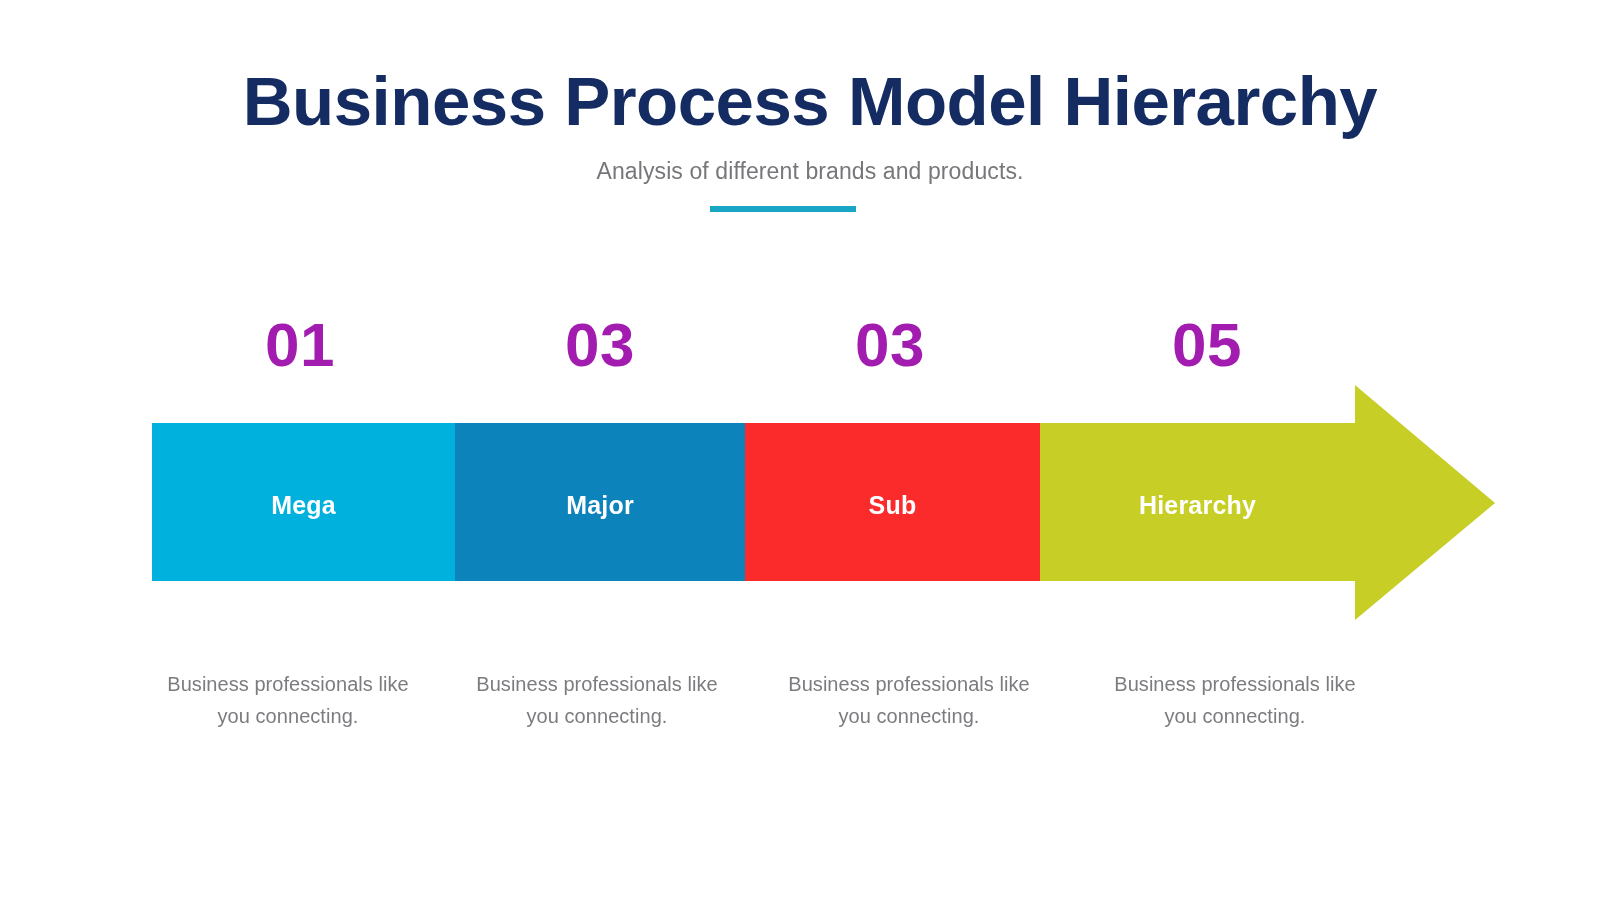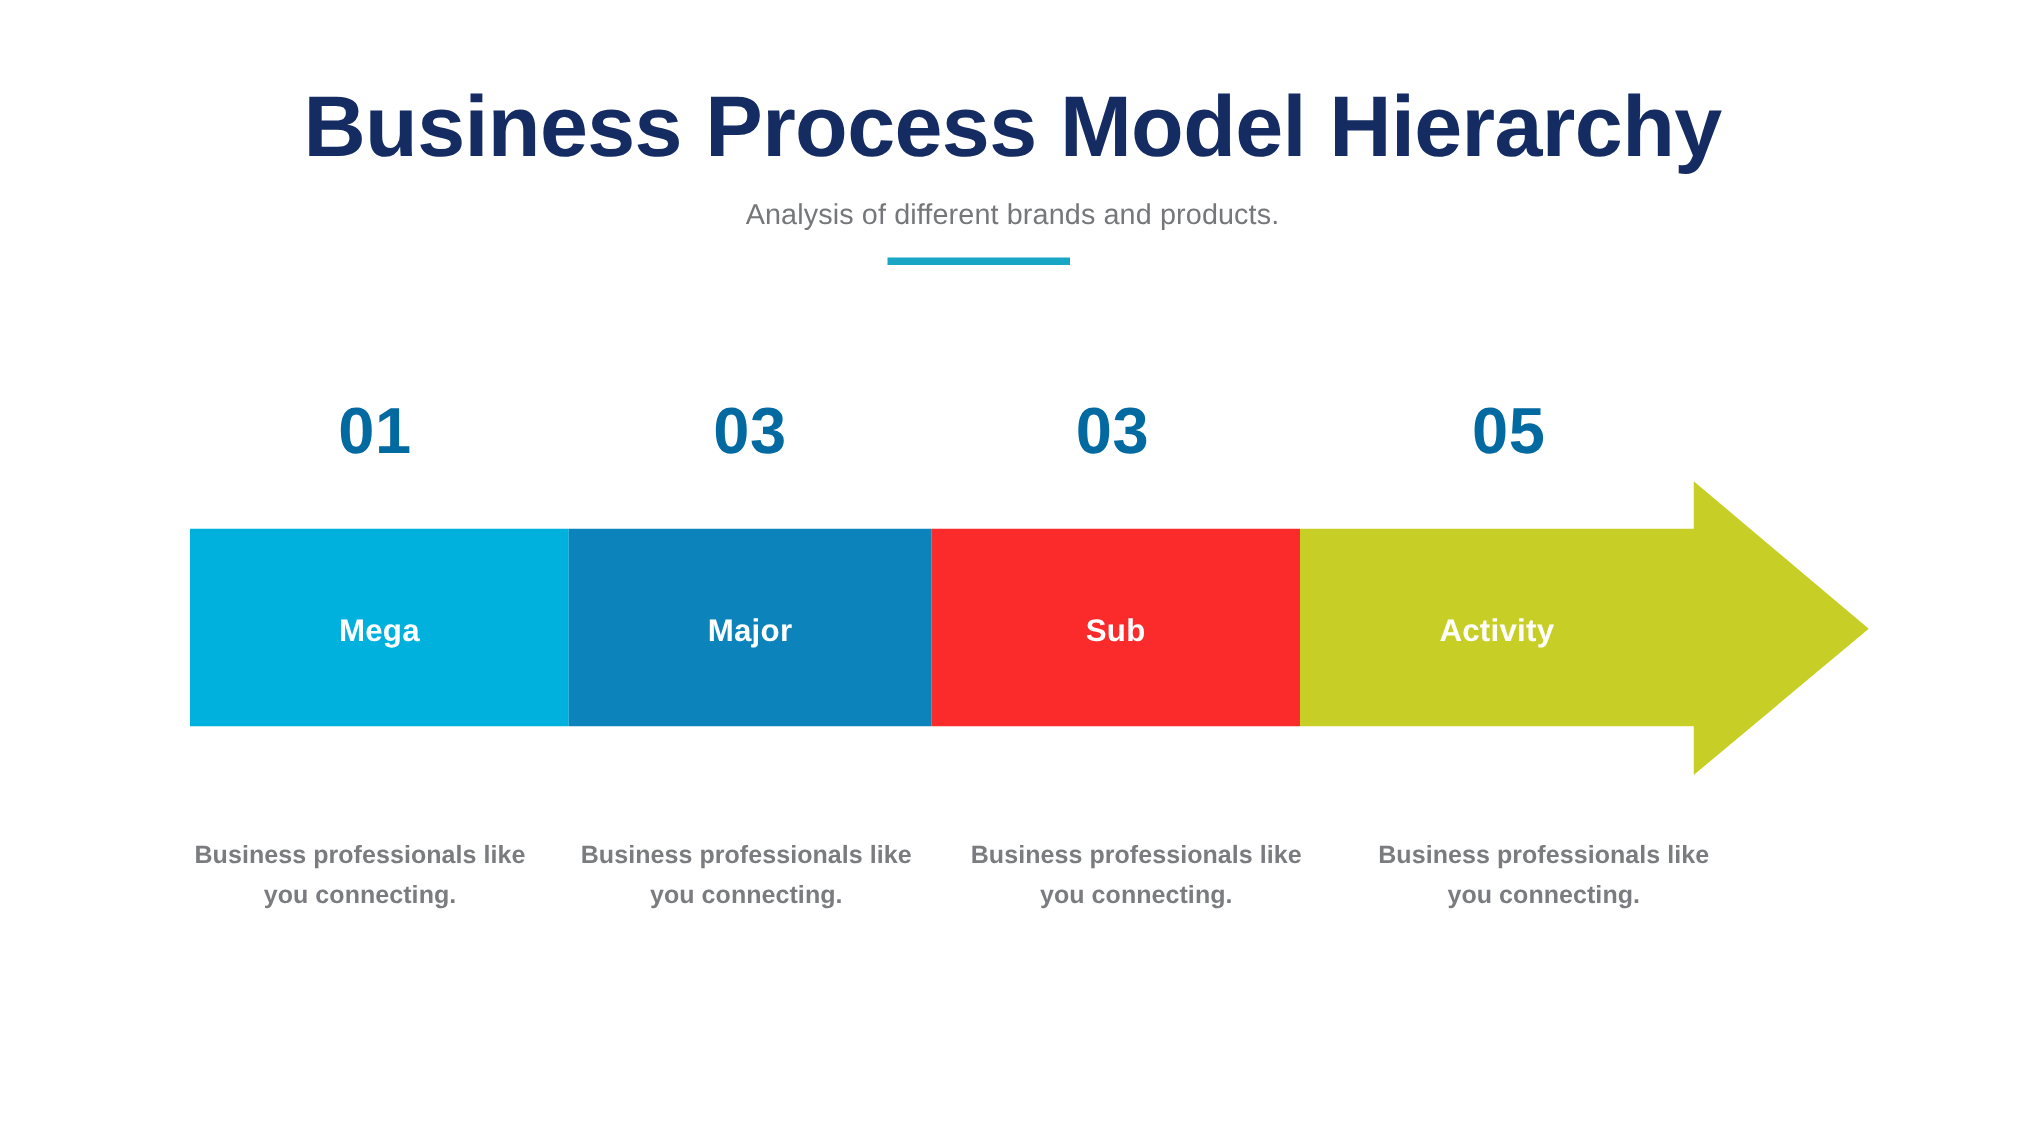--- a/index.html
+++ b/index.html
@@ -62,23 +62,23 @@
     width: 1200px;
     height: 64px;
   }
 
   .step-number {
     position: absolute;
     top: 0;
     width: 180px;
     margin-left: -90px;
     text-align: center;
-    font-size: 52px;
+    font-size: 62px;
     font-weight: 700;
-    color: #0369a1;
+    color: #a21caf;
     line-height: 64px;
     letter-spacing: 0.5px;
   }
 
   
   .arrow-wrap {
     position: absolute;
     left: 152px;
     top: 385px;
     width: 1343px;
@@ -116,21 +116,21 @@
     height: 70px;
   }
 
   .desc {
     position: absolute;
     top: 0;
     width: 290px;
     margin-left: -145px;
     text-align: center;
     font-size: 20px;
-    font-weight: 700;
+    font-weight: 400;
     color: #7b7c7f;
     line-height: 32px;
     letter-spacing: 0.05px;
   }
 </style>
 </head>
 <body>
 
 <div id="slide">
 
@@ -155,21 +155,21 @@
       <rect x="303" y="38" width="290" height="158" fill="#0d83bb"></rect>
 
       <rect x="593" y="38" width="295" height="158" fill="#fb2b2b"></rect>
 
       <path d="M888,38 L1203,38 L1203,0 L1343,118 L1203,235 L1203,196 L888,196 Z" fill="#c7ce26"></path>
     </svg>
 
     <div class="seg-label" style="left:0px; width:303px;">Mega</div>
     <div class="seg-label" style="left:593px; width:295px;">Sub</div>
     <div class="seg-label" style="left:303px; width:290px;">Major</div>
-    <div class="seg-label" style="left:888px; width:315px;">Activity</div>
+    <div class="seg-label" style="left:888px; width:315px;">Hierarchy</div>
   </div>
 
   <div class="desc-row">
     <div class="desc" style="left:136px;">
       <div>Business professionals like</div>
       <div>you connecting.</div>
     </div>
     <div class="desc" style="left:445px;">
       <div>Business professionals like</div>
       <div>you connecting.</div>

